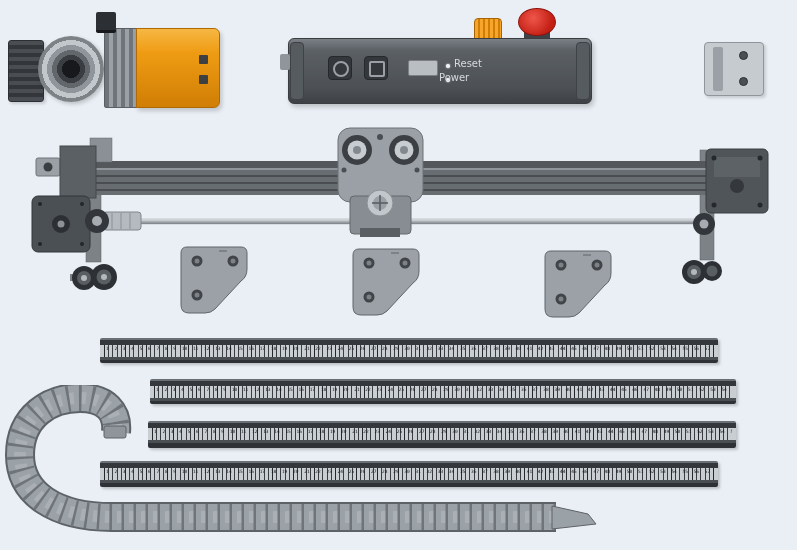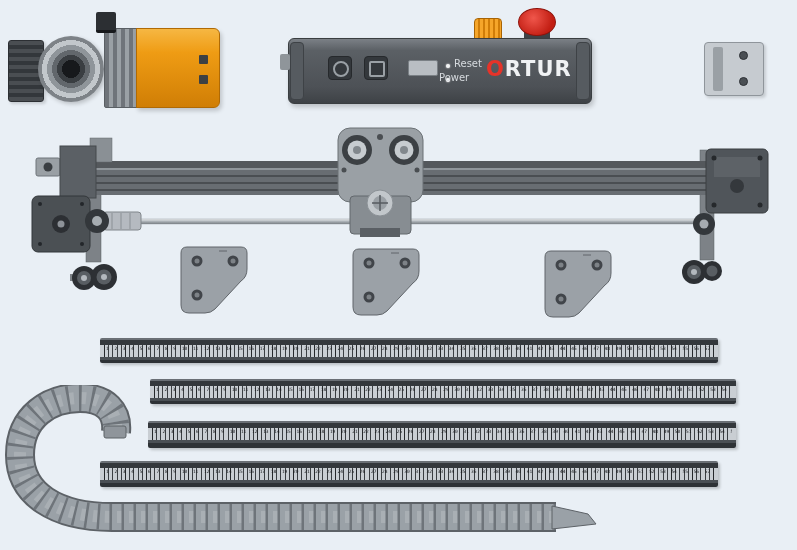--- a/index.html
+++ b/index.html
@@ -95,21 +95,20 @@
       <div class="abs cb-port-inner round"></div>
     </div>
     <div class="abs cb-port" style="left:76px;">
       <div class="abs cb-port-inner"></div>
     </div>
     <div class="abs cb-slot"></div>
     <div class="abs led" style="left:158px;top:56px;"></div>
     <div class="abs cb-label" style="left:166px;top:52px;">Reset</div>
     <div class="abs led" style="left:158px;top:70px;"></div>
     <div class="abs cb-label" style="left:151px;top:66px;">Power</div>
-    <div class="abs logo" style="left:198px;top:49px;"><span class="o">O</span><span class="rest">RTUR</span></div>
   </div>
 
   <div class="abs tr-bracket">
     <div class="abs tr-strip"></div>
     <div class="abs screw-dot" style="left:34px;top:8px;"></div>
     <div class="abs screw-dot" style="left:34px;top:34px;"></div>
   </div>
 
   <svg class="abs" style="left:0;top:118px;" width="797" height="200" viewBox="0 118 797 200" xmlns="http://www.w3.org/2000/svg">
     <defs>

